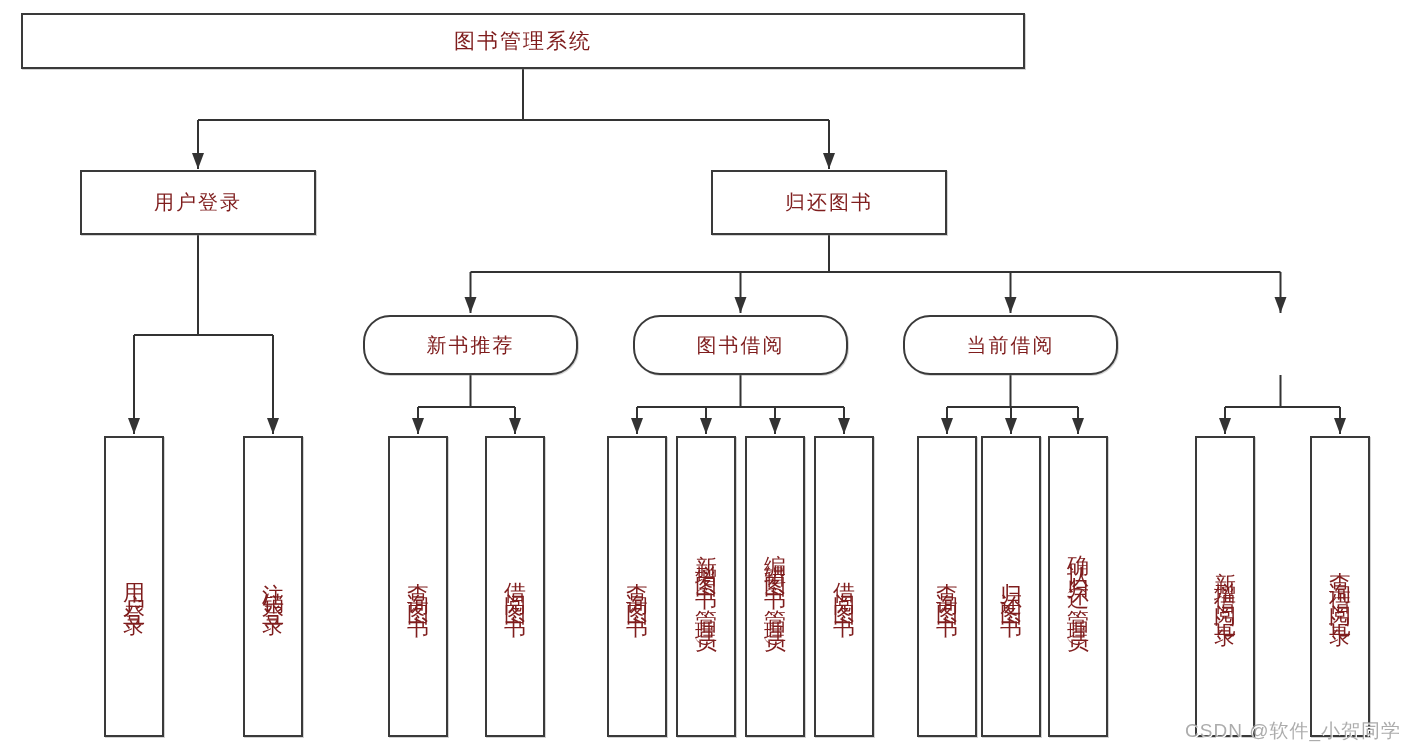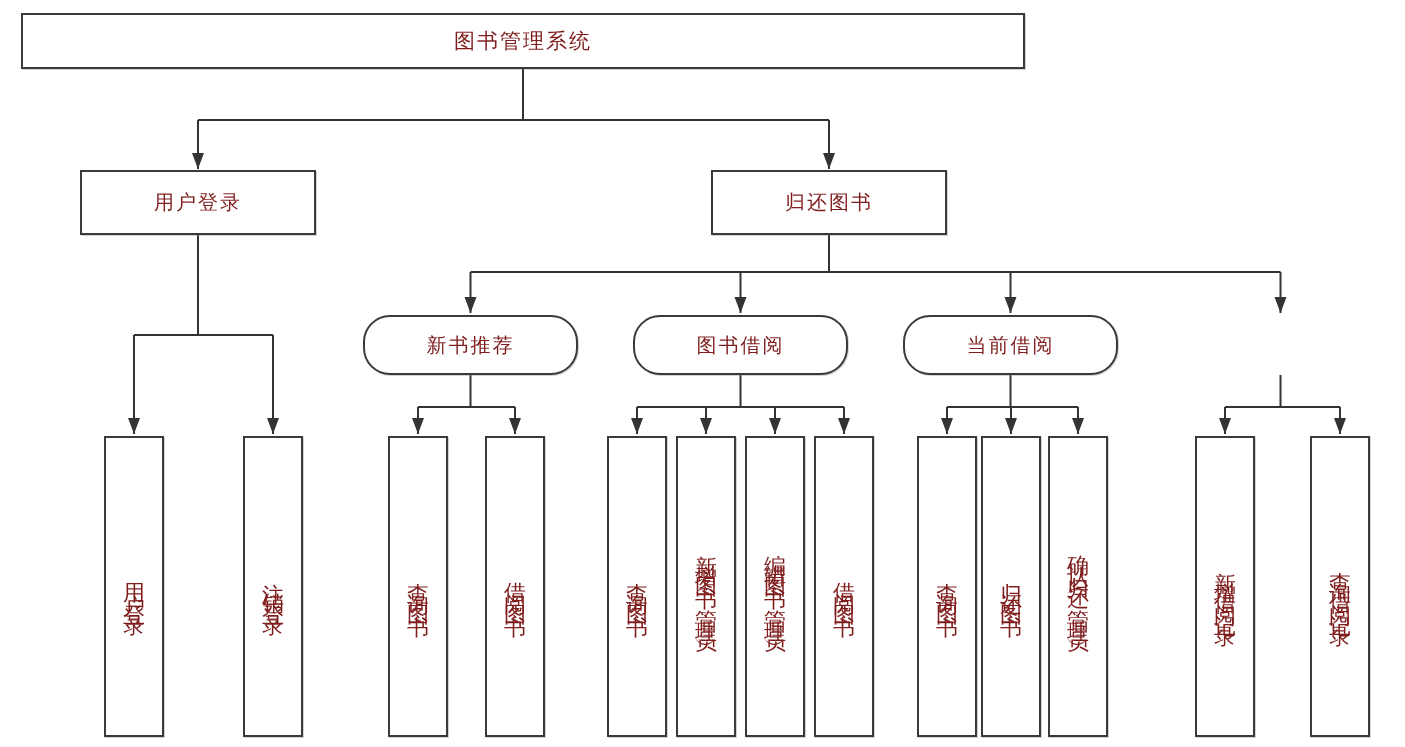--- a/index.html
+++ b/index.html
@@ -135,14 +135,15 @@
   <div class="box leaf" style="left:745px">编辑图书（管理员）</div>
   <div class="box leaf" style="left:814px">借阅图书</div>
 
   <div class="box leaf" style="left:917px">查询图书</div>
   <div class="box leaf" style="left:981px">归还图书</div>
   <div class="box leaf" style="left:1048px">确认归还（管理员）</div>
 
   <div class="box leaf" style="left:1195px">新增借阅记录</div>
   <div class="box leaf" style="left:1310px">查询借阅记录</div>
 
+  <div id="watermark">CSDN @软件_小贺同学</div>
 
 </div>
 
 </body></html>

